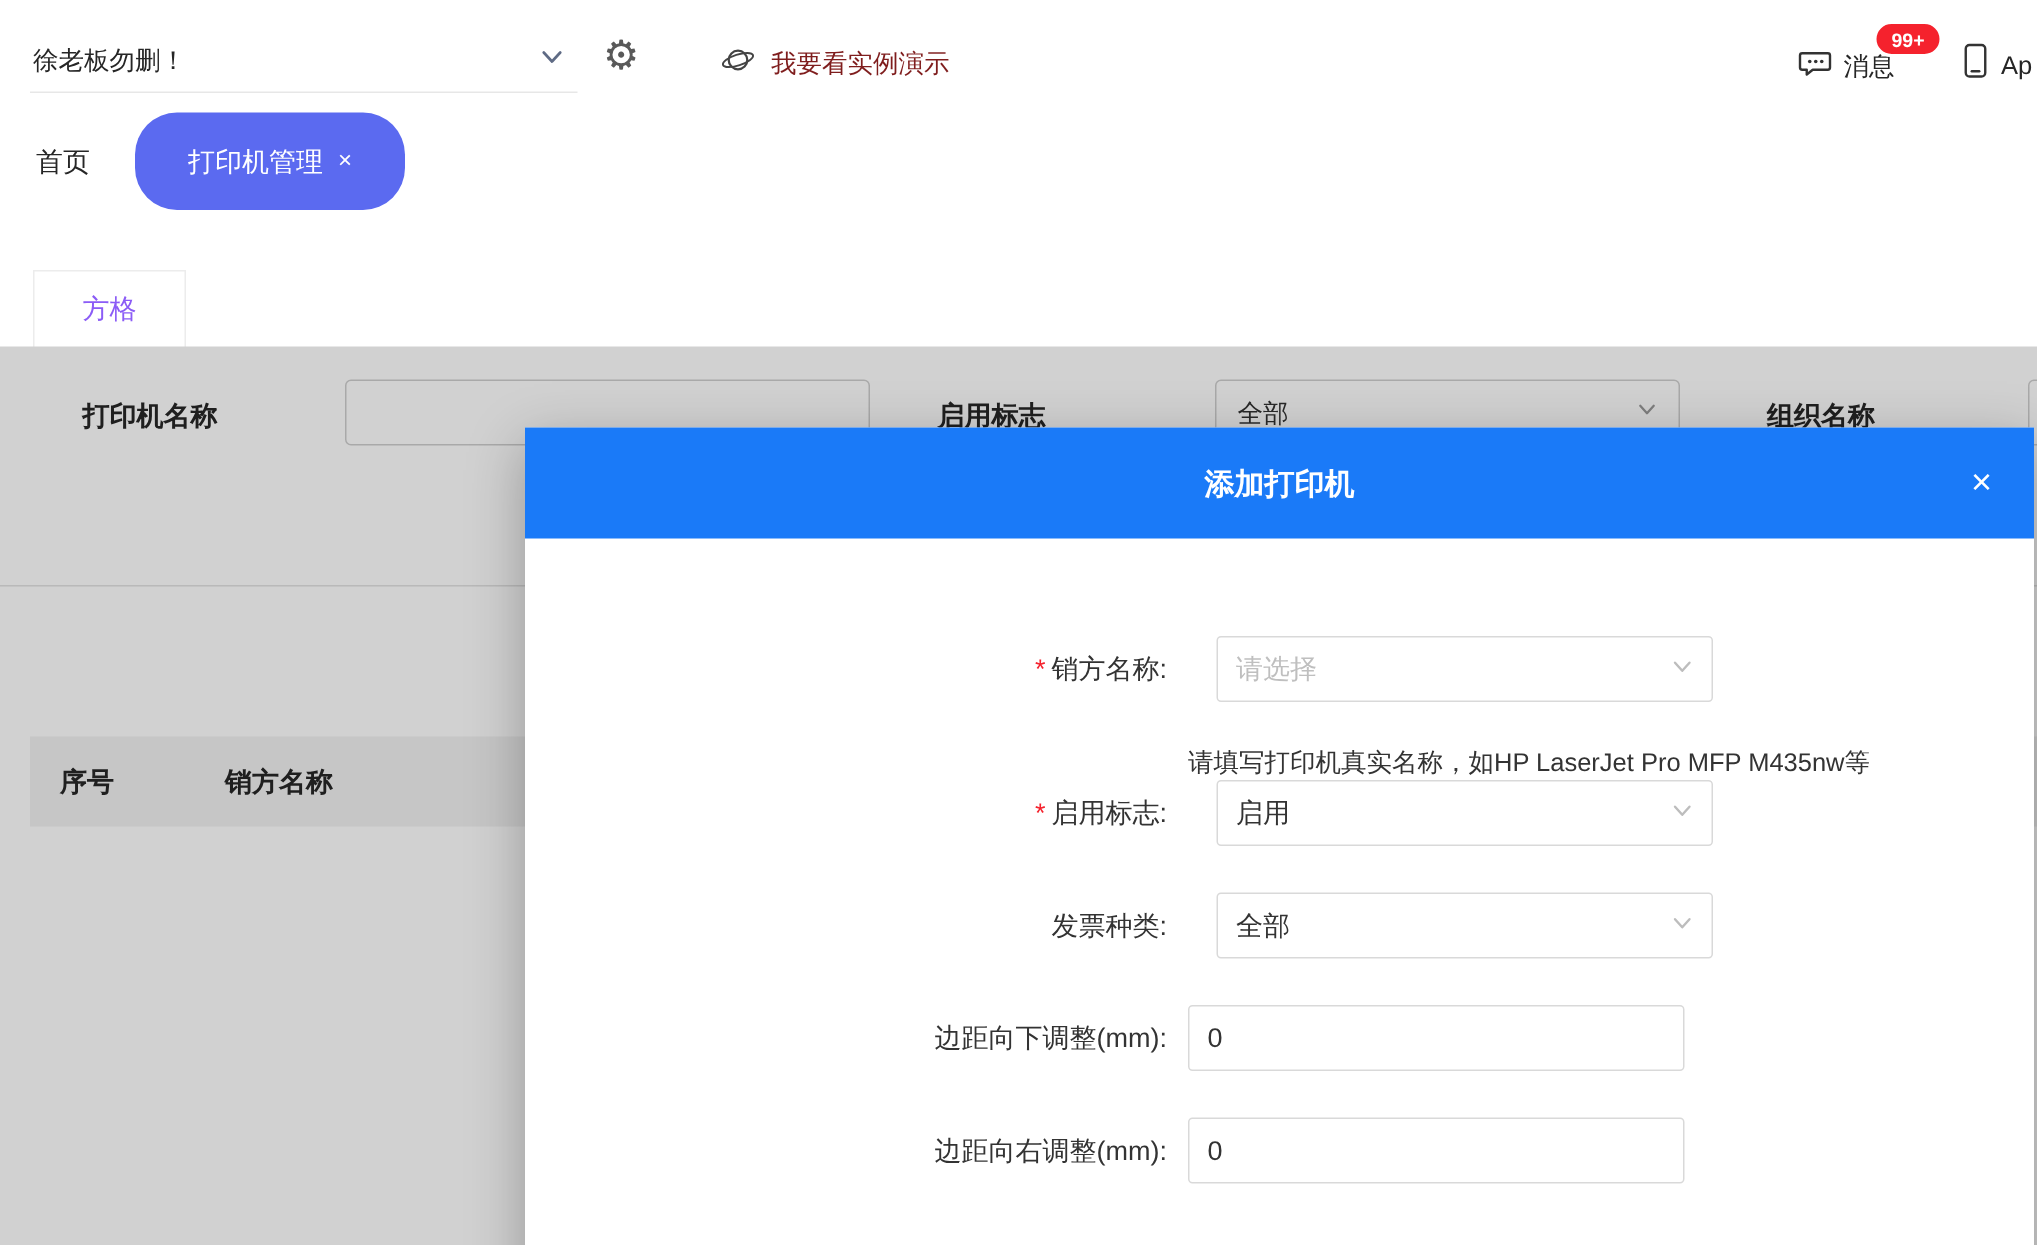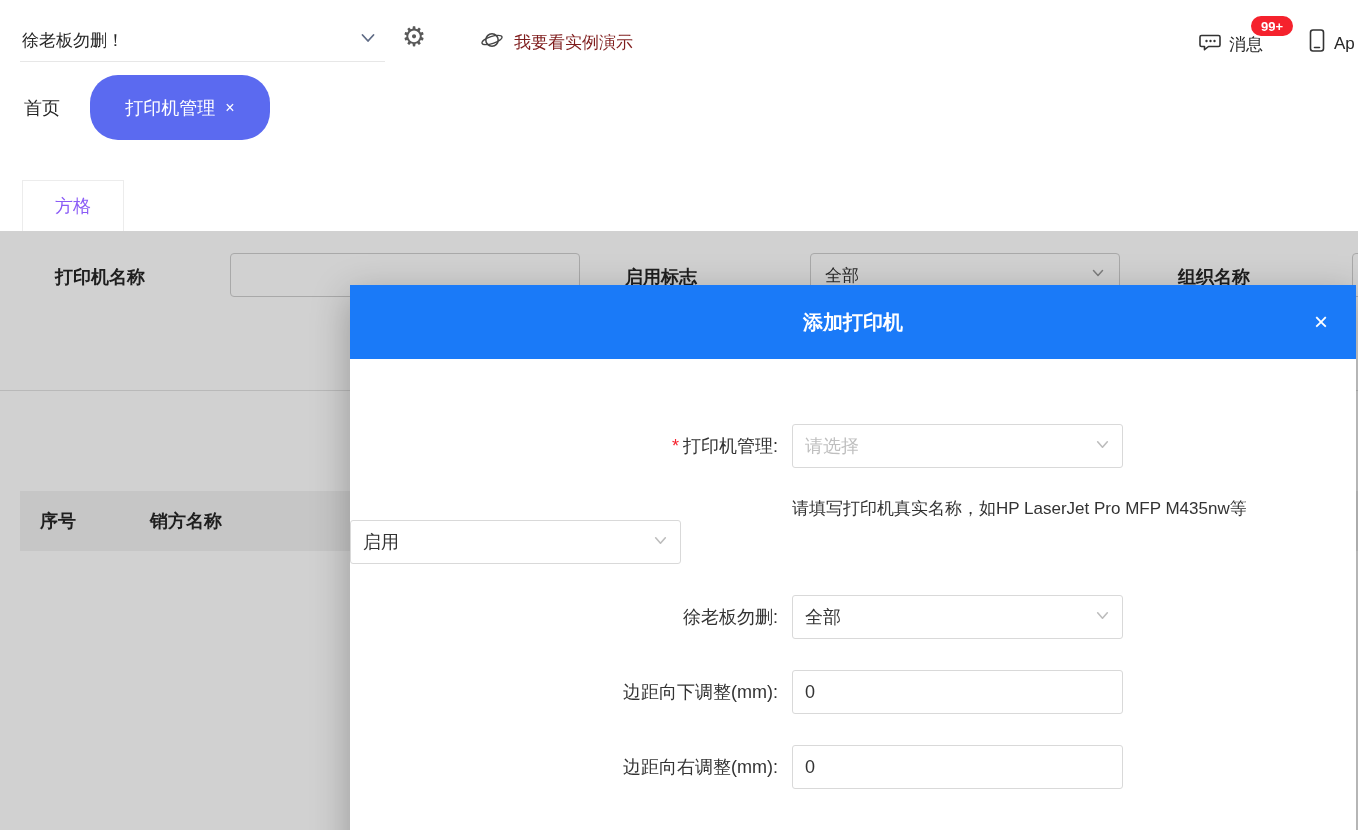--- a/index.html
+++ b/index.html
@@ -64,21 +64,21 @@
   .modal-close { position:absolute; right:28px; top:50%; transform:translateY(-50%);
     font-size:24px; font-weight:normal; line-height:1; cursor:pointer; }
   .modal-body { padding-top:65px; }
   .form-row { display:flex; align-items:center; height:44px; margin-bottom:31px; }
   .form-row.tight { margin-bottom:28px; }
   .form-label { width:442px; text-align:right; padding-right:14px; font-size:18px; color:#333;
     line-height:44px; white-space:nowrap; }
   .req-mark { color:#f5222d; margin-right:4px; }
   .ctrl { width:331px; height:44px; border:1px solid #d9d9d9; border-radius:3px; background:#fff;
     display:flex; align-items:center; justify-content:space-between; padding:0 12px; font-size:18px;
-    color:#333; cursor:pointer; }
+    color:#333; cursor:pointer;margin-left:19px; }
   .ctrl .ph { color:#bfbfbf; }
   .ctrl-input { width:331px; height:44px; border:1px solid #d9d9d9; border-radius:3px; background:#fff;
     padding:0 12px; font-size:18px; color:#333; font-family:"Liberation Sans","DejaVu Sans",sans-serif; outline:none; }
   .hint-row { margin-left:442px; height:20px; line-height:20px; font-size:17px; color:#333; margin-bottom:1px; }
 </style>
 </head>
 <body>
 
 <div class="page">
 
@@ -165,49 +165,52 @@
 
   <div class="modal">
     <div class="modal-header">
       <span>添加打印机</span>
       <span class="modal-close">×</span>
     </div>
     <div class="modal-body">
 
       <div class="form-row">
         <div class="form-label">
-          <span class="req-mark">*</span><span>打印机管理:</span>
+          <span class="req-mark">*</span><span>销方名称:</span>
         </div>
         <div class="ctrl">
           <span class="ph">请选择</span>
           <span>
             <svg width="15" height="15" viewBox="0 0 14 14">
                 <path d="M2.5 4.5 L7 9.5 L11.5 4.5" fill="none" stroke="#bdbdbd" stroke-width="1.5" stroke-linecap="round" stroke-linejoin="round"></path>
               </svg>
           </span>
         </div>
       </div>
 
 
       <div class="hint-row">请填写打印机真实名称，如HP LaserJet Pro MFP M435nw等</div>
 
       <div class="form-row">
+        <div class="form-label">
+          <span class="req-mark">*</span><span>启用标志:</span>
+        </div>
         <div class="ctrl">
           <span>启用</span>
           <span>
             <svg width="15" height="15" viewBox="0 0 14 14">
                 <path d="M2.5 4.5 L7 9.5 L11.5 4.5" fill="none" stroke="#bdbdbd" stroke-width="1.5" stroke-linecap="round" stroke-linejoin="round"></path>
               </svg>
           </span>
         </div>
       </div>
 
       <div class="form-row">
         <div class="form-label">
-          <span>徐老板勿删:</span>
+          <span>发票种类:</span>
         </div>
         <div class="ctrl">
           <span>全部</span>
           <span>
             <svg width="15" height="15" viewBox="0 0 14 14">
                 <path d="M2.5 4.5 L7 9.5 L11.5 4.5" fill="none" stroke="#bdbdbd" stroke-width="1.5" stroke-linecap="round" stroke-linejoin="round"></path>
               </svg>
           </span>
         </div>
       </div>

